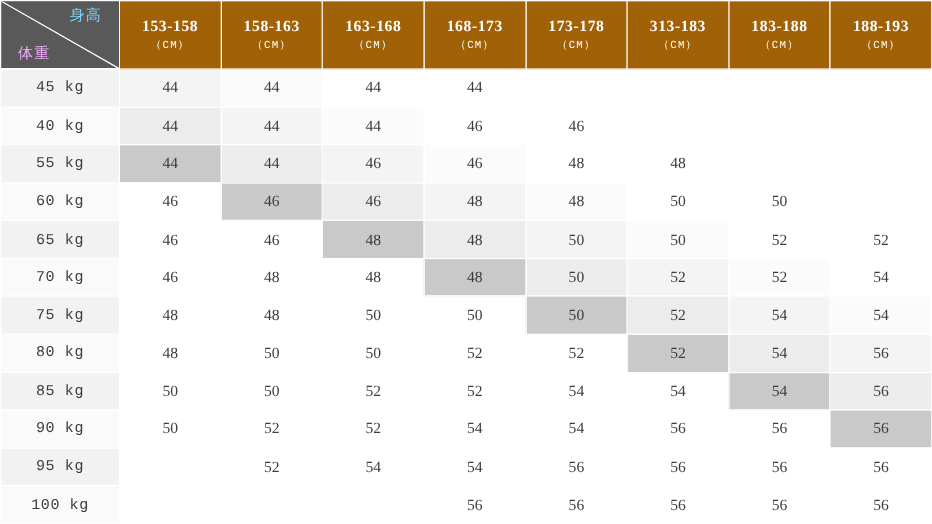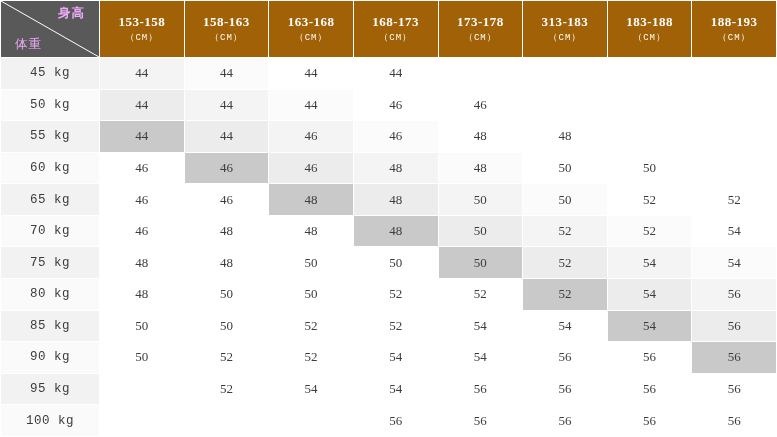--- a/index.html
+++ b/index.html
@@ -46,22 +46,21 @@
     width: 100%;
     height: 100%;
     pointer-events: none;
   }
   .corner-height {
     position: absolute;
     right: 14px;
     top: 4px;
     font-size: 12.5px;
     letter-spacing: 1px;
-    color: #f0abfc;
-    font-weight: bold;
+    color: #7dd3fc;
   }
   .corner-weight {
     position: absolute;
     left: 14px;
     bottom: 4px;
     font-size: 12.5px;
     letter-spacing: 1px;
     color: #f0abfc;
   }
   .head-cell {
@@ -164,21 +163,21 @@
         <td class="cell lv2">44</td>
         <td class="cell lv1">44</td>
         <td class="cell lv0">44</td>
         <td class="cell lv0">44</td>
         <td class="cell lv0 empty"></td>
         <td class="cell lv0 empty"></td>
         <td class="cell lv0 empty"></td>
         <td class="cell lv0 empty"></td>
       </tr>
       <tr>
-        <td class="row-label alt">50 kg</td>
+        <td class="row-label alt">40 kg</td>
         <td class="cell lv3">44</td>
         <td class="cell lv2">44</td>
         <td class="cell lv1">44</td>
         <td class="cell lv0">46</td>
         <td class="cell lv0">46</td>
         <td class="cell lv0 empty"></td>
         <td class="cell lv0 empty"></td>
         <td class="cell lv0 empty"></td>
       </tr>
       <tr>

